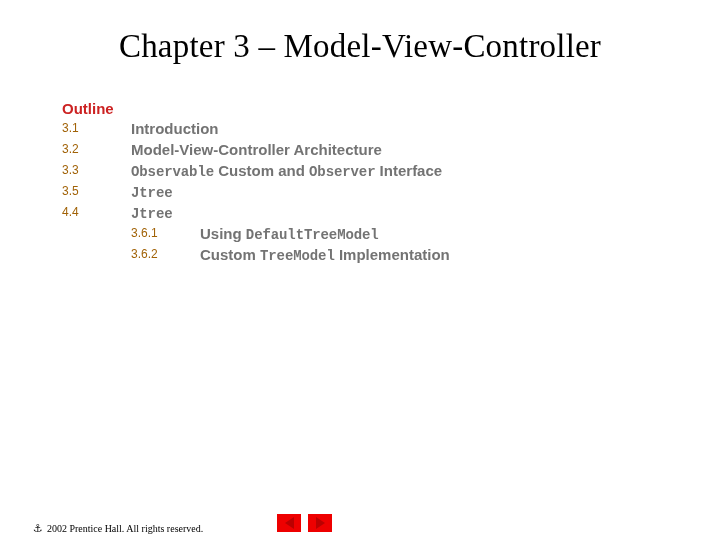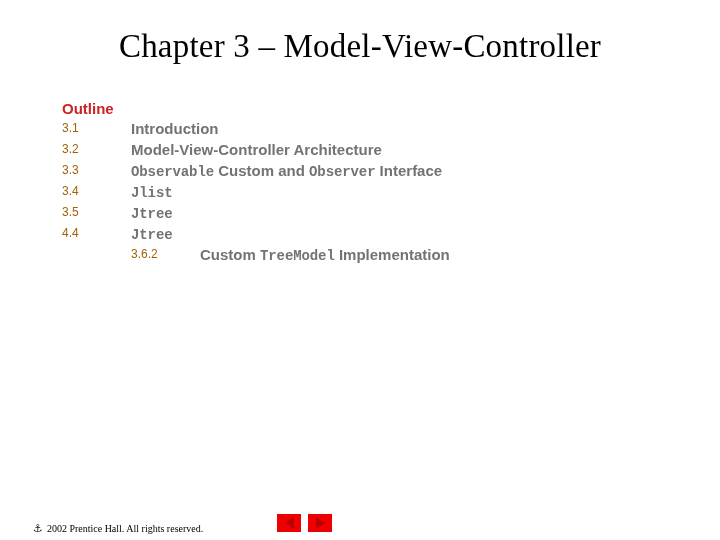--- a/index.html
+++ b/index.html
@@ -147,23 +147,23 @@
   <div id="slide-title">Chapter 3 – Model-View-Controller</div>
 
   <div id="outline-block">
 
     <div id="outline-heading">Outline</div>
 
     <div id="outline-list">
         <div class="outline-row"><span class="row-num">3.1</span><span class="row-label"><span>Introduction</span></span></div>
         <div class="outline-row"><span class="row-num">3.2</span><span class="row-label"><span>Model-View-Controller Architecture</span></span></div>
         <div class="outline-row"><span class="row-num">3.3</span><span class="row-label"><span class="mono">Observable</span><span> Custom and </span><span class="mono">Observer</span><span> Interface</span></span></div>
-        <div class="outline-row"><span class="row-num">3.4</span><span class="row-label"><span class="mono">Jlist</span></span></div>
         <div class="outline-row"><span class="row-num">3.5</span><span class="row-label"><span class="mono">Jtree</span></span></div>
         <div class="outline-row"><span class="row-num">4.4</span><span class="row-label"><span class="mono">Jtree</span></span></div>
+        <div class="outline-row sub"><span class="row-num">3.6.1</span><span class="row-label"><span>Using </span><span class="mono">DefaultTreeModel</span></span></div>
         <div class="outline-row sub"><span class="row-num">3.6.2</span><span class="row-label"><span>Custom </span><span class="mono">TreeModel</span><span> Implementation</span></span></div>
       </div>
 
   </div>
 
   <div id="footer">
     <span id="copyright-icon">⚓</span>
     <span id="footer-text">2002 Prentice Hall.  All rights reserved.</span>
   </div>
 

